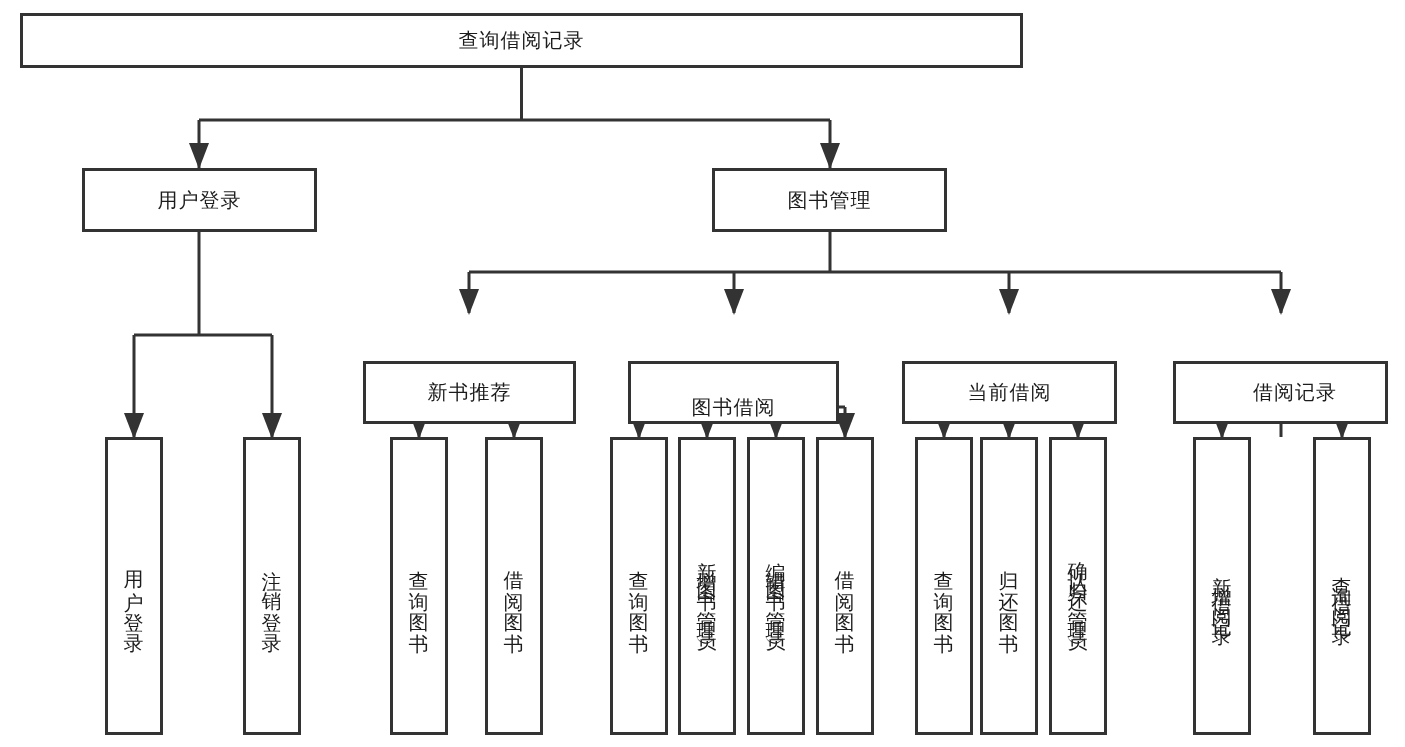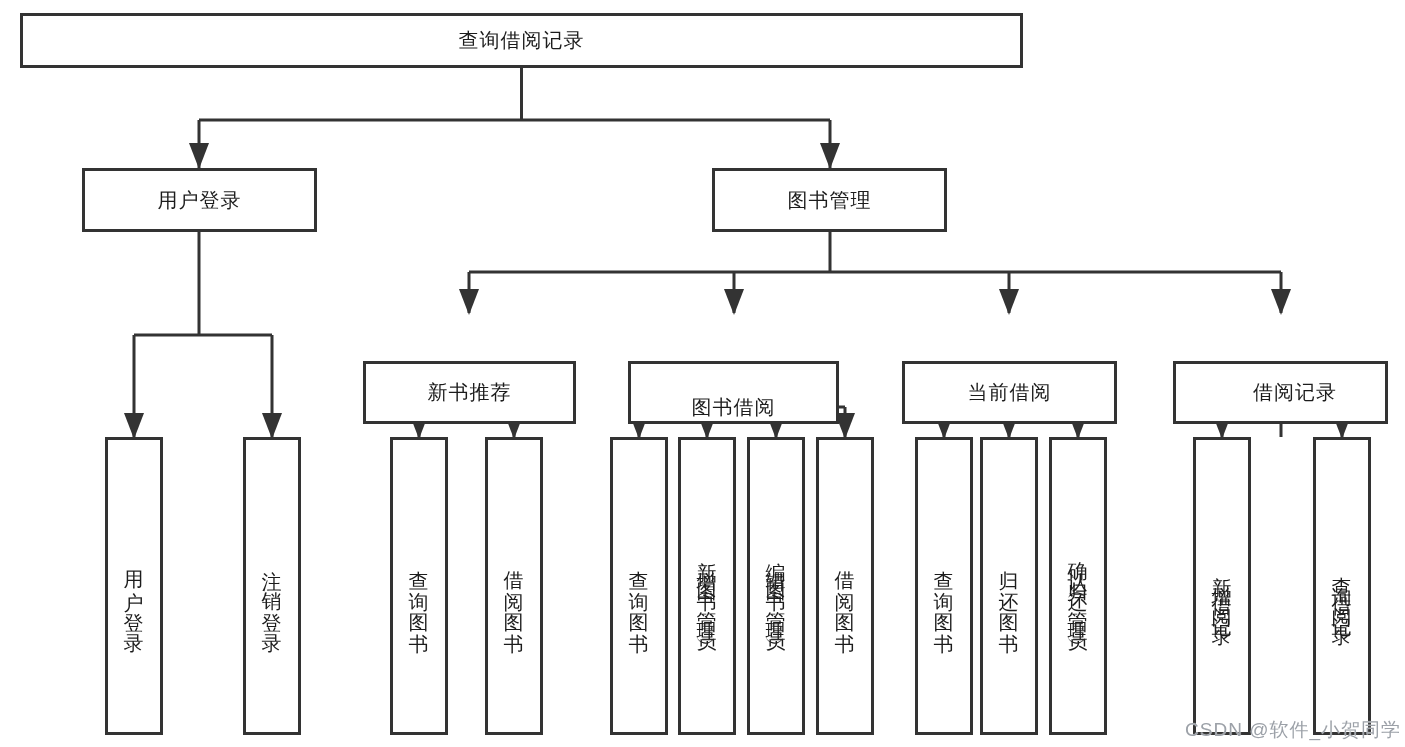--- a/index.html
+++ b/index.html
@@ -152,15 +152,14 @@
     <span class="vtext v-long">确认归还（管理员）</span>
   </div>
 
   <div class="box leaf" style="left:1193px;">
     <span class="vtext v-long">新增借阅记录</span>
   </div>
   <div class="box leaf" style="left:1313px;">
     <span class="vtext v-long">查询借阅记录</span>
   </div>
 
-  <div id="watermark">CSDN @软件_小贺同学</div>
 
 </div>
 
 </body></html>

